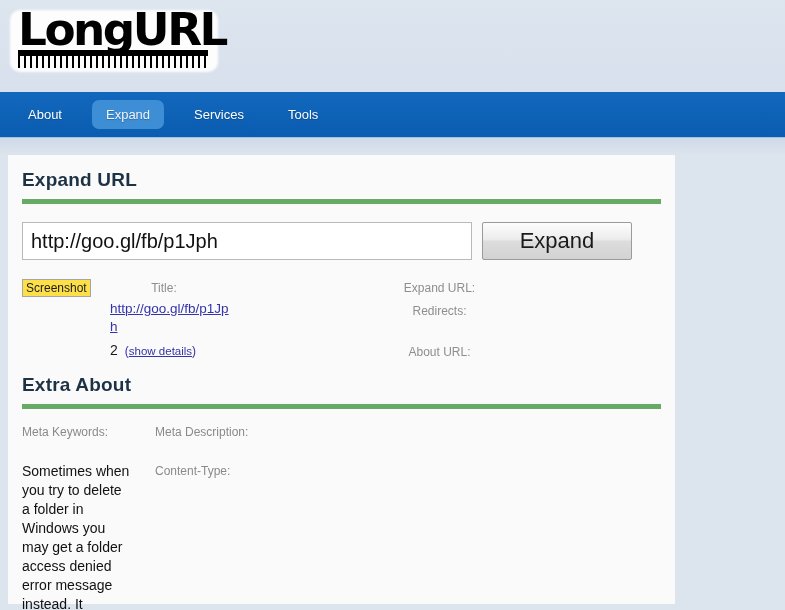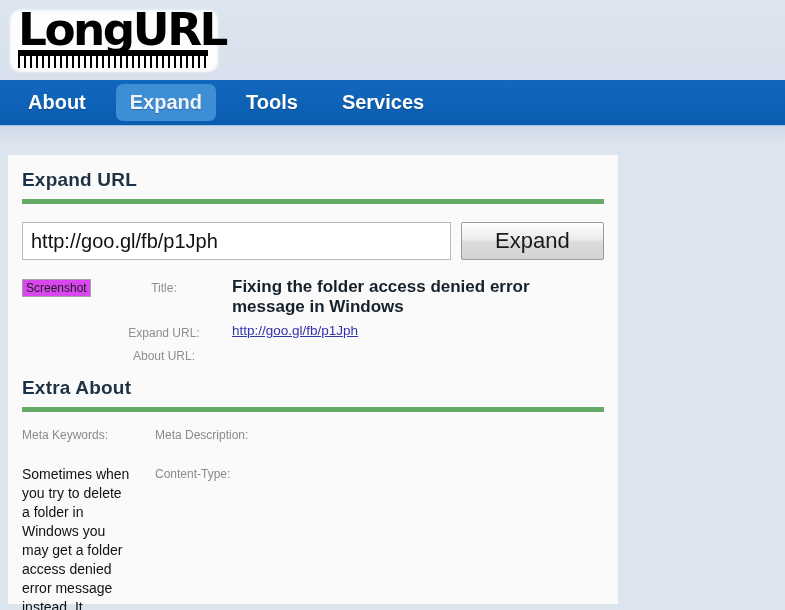--- a/index.html
+++ b/index.html
@@ -10,21 +10,21 @@
     width: 785px;
     height: 610px;
     background: #dce4ee;
     font-family: "Liberation Sans", sans-serif;
     overflow: hidden;
     position: relative;
   }
 
   
   .header-band {
-    height: 80px;
+    height: 92px;
     background: linear-gradient(to bottom, #dde5ef 0%, #d7e0ec 100%);
     position: relative;
   }
   .logo {
     position: absolute;
     left: 8px;
     top: 6px;
     width: 215px;
     height: 70px;
   }
@@ -91,22 +91,22 @@
     height: 45px;
     background: #0a5fb4;
     background: linear-gradient(to bottom, #1268bd 0%, #0a5cb0 100%);
     display: flex;
     align-items: center;
     padding: 0 0 0 14px;
     box-sizing: border-box;
   }
   .nav-item {
     color: #ffffff;
-    font-size: 20px;
-    font-weight: bold;
+    font-size: 13px;
+    font-weight: normal;
     padding: 7px 14px;
     margin-right: 16px;
     border-radius: 7px;
     white-space: nowrap;
     cursor: pointer;
     text-shadow: 0 1px 1px rgba(0,0,0,0.25);
   }
   .nav-item.active {
     background: #3e8ed6;
     color: #eef5fc;
@@ -117,21 +117,21 @@
     height: 18px;
     background: linear-gradient(to bottom, #cfdae8 0%, #dde4ee 100%);
     border-top: 1px solid #9fc1e4;
   }
 
   
   .panel {
     position: absolute;
     left: 8px;
     top: 155px;
-    width: 610px;
+    width: 667px;
     bottom: 6px;
     background: #fafafa;
     box-sizing: border-box;
     padding: 0 14px;
   }
 
   h2.section-title {
     margin: 0;
     padding: 14px 0 8px 0;
     font-size: 19px;
@@ -184,21 +184,21 @@
     display: flex;
     align-items: flex-start;
   }
   .screenshot-box {
     width: 88px;
     flex: 0 0 88px;
     padding-top: 1px;
   }
   .screenshot-alt {
     display: inline-block;
-    background: #d946ef;
+    background: #fde047;
     border: 1px solid #a6a6a6;
     color: #1c1c1c;
     font-size: 12px;
     padding: 1px 3px;
     line-height: 14px;
     white-space: nowrap;
   }
 
   .fields {
     flex: 1 1 auto;
@@ -283,22 +283,22 @@
       <div class="ruler-base"></div>
       <div class="ruler-ticks"></div>
       <div class="ruler-ticks-long"></div>
     </div>
   </div>
 </div>
 
 <div class="navbar">
   <div class="nav-item">About</div>
   <div class="nav-item active">Expand</div>
+  <div class="nav-item">Services</div>
   <div class="nav-item">Tools</div>
-  <div class="nav-item">Services</div>
 </div>
 
 <div class="subband"></div>
 
 <div class="panel">
 
   <h2 class="section-title">Expand URL</h2>
   <div class="green-rule"></div>
 
   <div class="form-row">
@@ -306,27 +306,30 @@
     <button class="expand-btn">Expand</button>
   </div>
 
   <div class="result-wrap">
     <div class="screenshot-box">
       <span class="screenshot-alt">Screenshot</span>
     </div>
 
     <div class="fields">
       <div class="f-label">Title:</div>
-      <div class="f-value title">Fixing the folder access denied error message in Windows</div>
 
       <div class="f-label">Expand URL:</div>
       <div class="f-value">
         <a class="link" href="#">http://goo.gl/fb/p1Jph</a>
       </div>
 
+      <div class="f-label">Redirects:</div>
+      <div class="f-value">
+        <span class="redirect-count">2</span><span class="paren">(</span><a class="link small" href="#">show details</a><span class="paren">)</span>
+      </div>
 
       <div class="f-label">About URL:</div>
     </div>
   </div>
 
   <h2 class="section-title">Extra About</h2>
   <div class="green-rule second"></div>
 
   <div class="extra-grid">
     <div class="e-label">Meta Keywords:</div>

